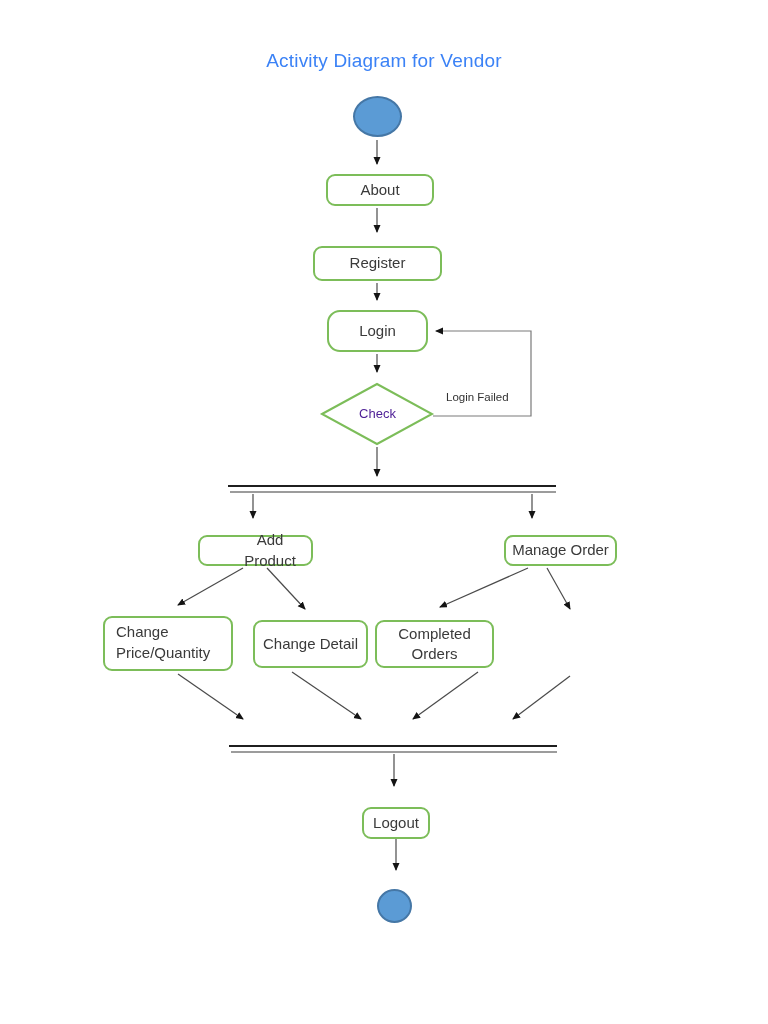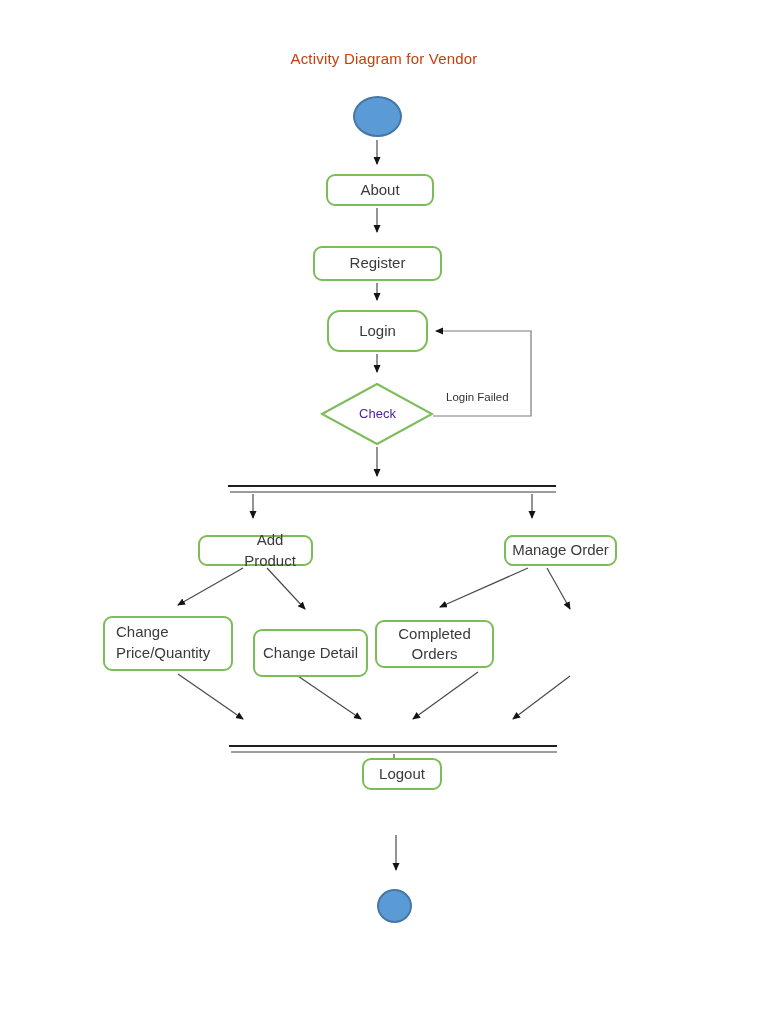--- a/index.html
+++ b/index.html
@@ -2,21 +2,21 @@
 <html><head>
 <meta charset="utf-8">
 <style>
   html,body { margin:0; padding:0; background:#ffffff; }
   .canvas {
     position:relative; width:768px; height:1024px; background:#ffffff;
     font-family:"Liberation Sans", sans-serif; overflow:hidden;
   }
   .title {
     position:absolute; top:50px; left:0; width:768px; text-align:center;
-    font-size:15px; color:#c2410c; letter-spacing:0.2px;
+    font-size:19px; color:#3b82f6; letter-spacing:0.2px;
   }
   .svg-layer { position:absolute; left:0; top:0; width:768px; height:1024px; }
   .node {
     position:absolute; box-sizing:border-box; background:#ffffff;
     border:2px solid #7cbd59; border-radius:9px;
     display:flex; align-items:center; justify-content:center;
     font-size:15px; color:#3a3a3a; text-align:center; line-height:1.35;
   }
   .node.left-text { justify-content:flex-start; text-align:left; padding:0 8px 2px 11px; }
   .ellipse {
@@ -30,24 +30,24 @@
   .edge-label {
     position:absolute; left:446px; top:391px; font-size:11.5px; color:#333333;
   }
   
   .n-about            { left:326px; top:174px; width:108px; height:32px; }
   .n-register         { left:313px; top:246px; width:129px; height:35px; }
   .n-login            { left:327px; top:310px; width:101px; height:42px;border-radius:13px; }
   .n-add-product      { left:198px; top:535px; width:115px; height:31px;padding-left:29px; }
   .n-manage-order     { left:504px; top:535px; width:113px; height:31px; }
   .n-change-price     { left:103px; top:616px; width:130px; height:55px; }
-  .n-change-detail    { left:253px; top:620px; width:115px; height:48px;margin-top:9px; }
+  .n-change-detail    { left:253px; top:620px; width:115px; height:48px; }
   .n-completed-orders { left:375px; top:620px; width:119px; height:48px; }
   .n-confirm-cancel   { left:522px; top:619px; width:113px; height:53px; }
-  .n-logout           { left:362px; top:758px; width:80px;  height:32px; }
+  .n-logout           { left:362px; top:807px; width:68px;  height:32px; }
   .e-start { left:353px; top:96px;  width:49px; height:41px; }
   .e-end   { left:377px; top:889px; width:35px; height:34px; }
 </style>
 </head>
 <body>
 
 <div class="canvas">
 
   <div class="title">Activity Diagram for Vendor</div>
 

